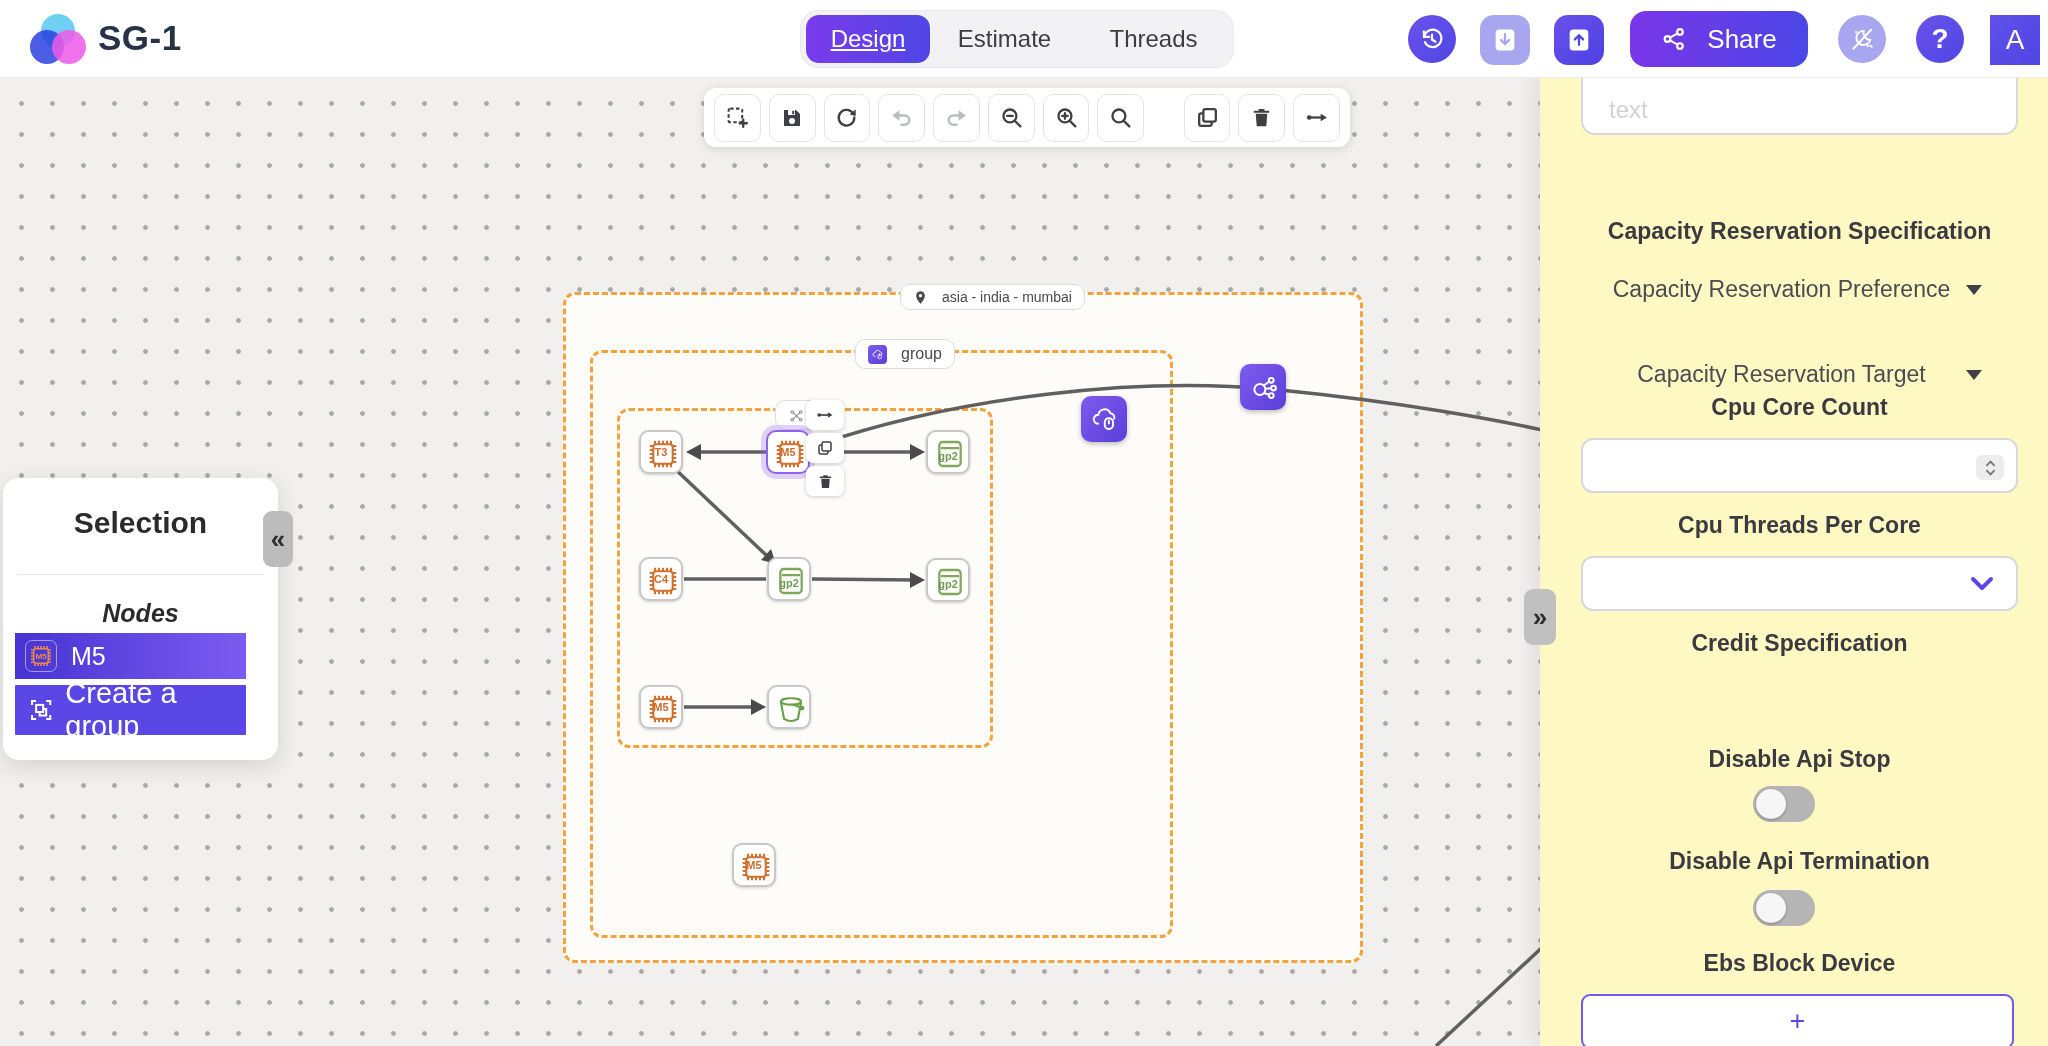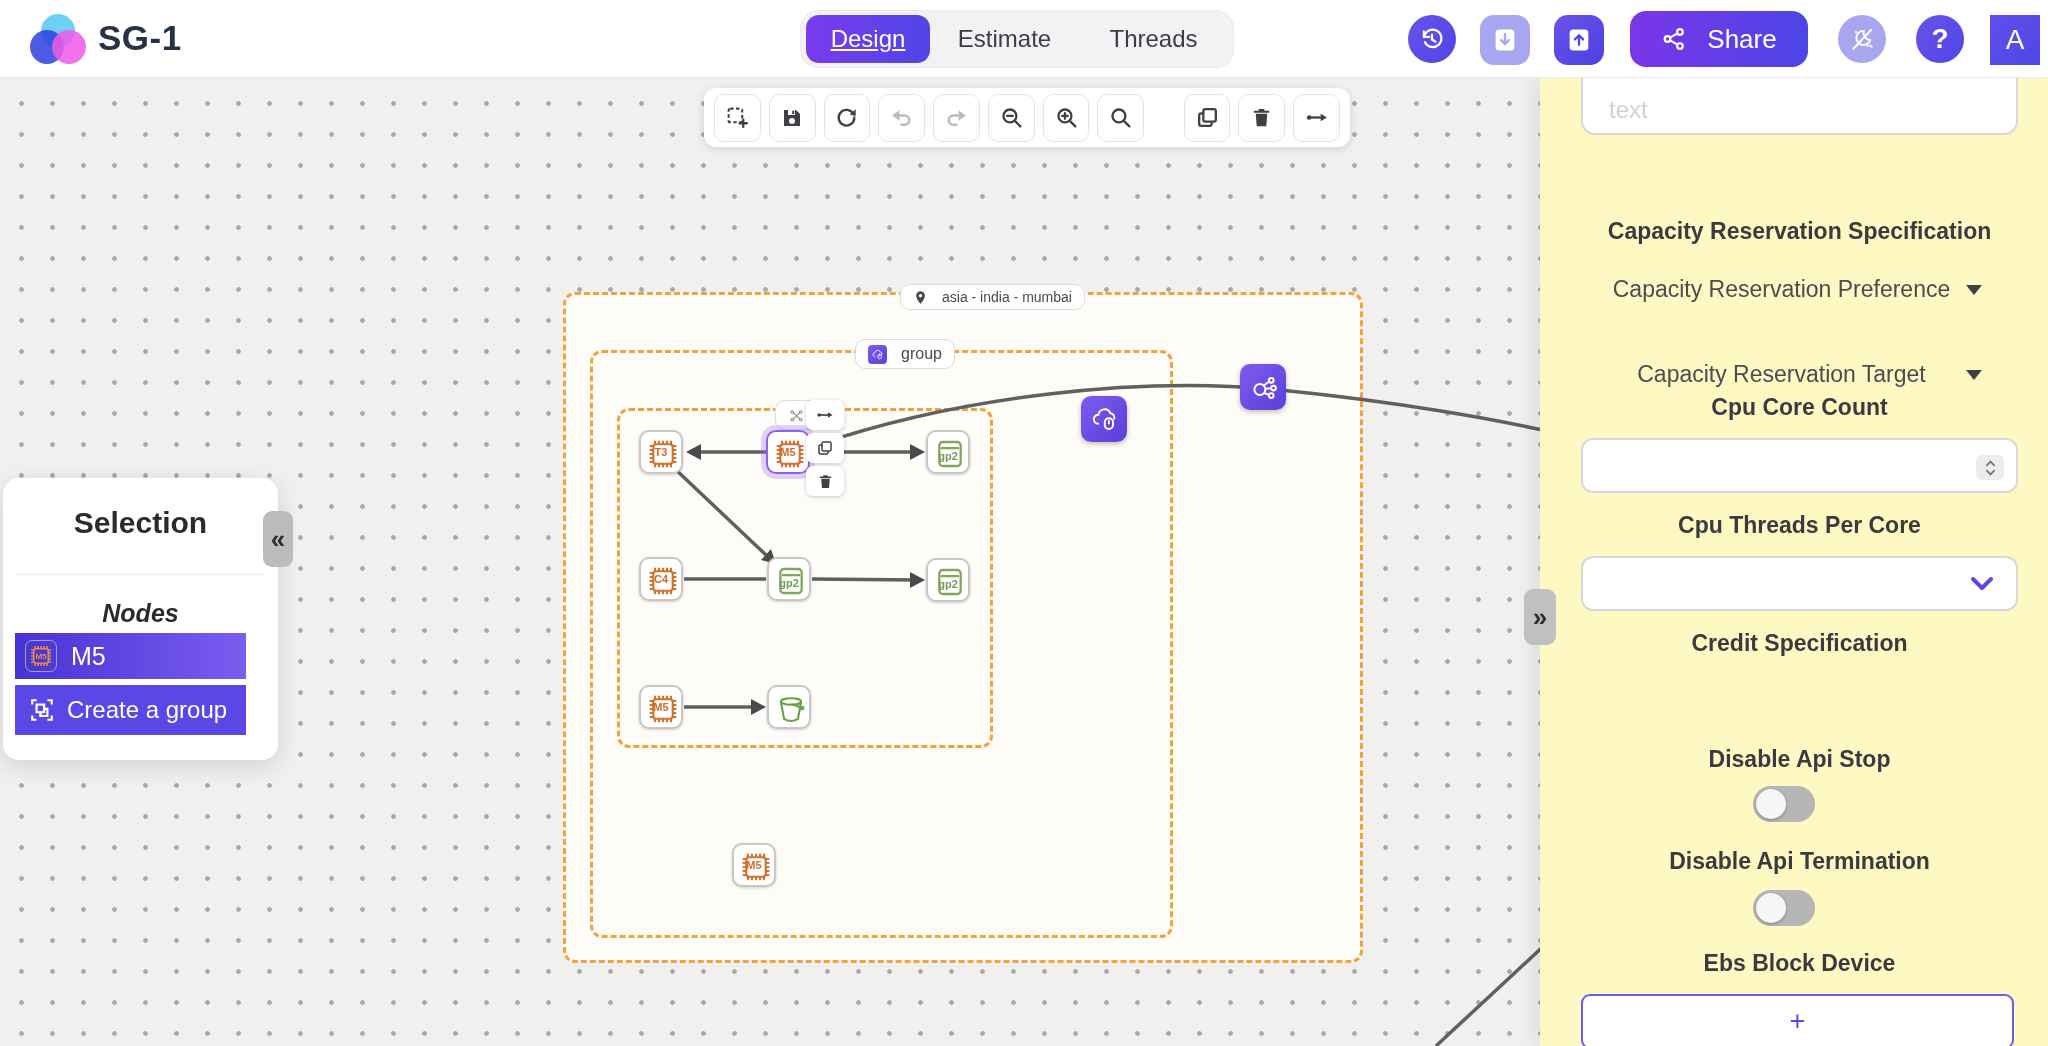--- a/index.html
+++ b/index.html
@@ -85,21 +85,21 @@
   .sel-title { text-align:center; margin-top:28px; font-size:30px; font-weight:700; color:#2b2b2b; }
   .sel-div { height:1px; background:#e8e8e8; margin:34px 14px 0 14px; }
   .sel-nodes { text-align:center; margin-top:24px; font-size:25px; font-weight:700; color:#2b2b2b;font-style:italic; }
   .sel-item { position:absolute; left:12px; width:231px; height:46px; display:flex; align-items:center; cursor:pointer; }
   .sel-node-row { top:155px; background:linear-gradient(90deg,#4733d3,#7b5cf0); color:#fff;
     font-size:25px; gap:14px; padding-left:10px; }
   .chipbox { width:32px; height:32px; border:1.5px solid rgba(255,255,255,.5); border-radius:7px;
     display:flex; align-items:center; justify-content:center; position:relative; }
   .chipbox .nlabel { position:absolute; inset:0; display:flex; align-items:center; justify-content:center;
     font-size:8px; font-weight:700; color:#e88b4a; }
-  .sel-create { top:207px; background:#5b47e6; border-radius:1px; color:#fff; font-size:24px;
+  .sel-create { top:207px; background:#5b47e6; border-radius:1px; color:#fff; font-size:29px;
     gap:12px; padding-left:14px; height:50px; }
   .collapse-tab { position:absolute; left:263px; top:511px; width:30px; height:56px; background:#bcbcbc;
     border-radius:9px; z-index:8; display:flex; align-items:center; justify-content:center;
     font-size:26px; font-weight:700; color:#2f2f2f; cursor:pointer; }
   .expand-tab { position:absolute; left:1524px; top:589px; width:32px; height:56px; background:#c0c0c0;
     border-radius:9px; z-index:55; display:flex; align-items:center; justify-content:center;
     font-size:26px; font-weight:700; color:#2f2f2f; cursor:pointer; }
 
   
   .props { position:absolute; left:1540px; top:78px; width:508px; height:968px; background:#fef9c3;

